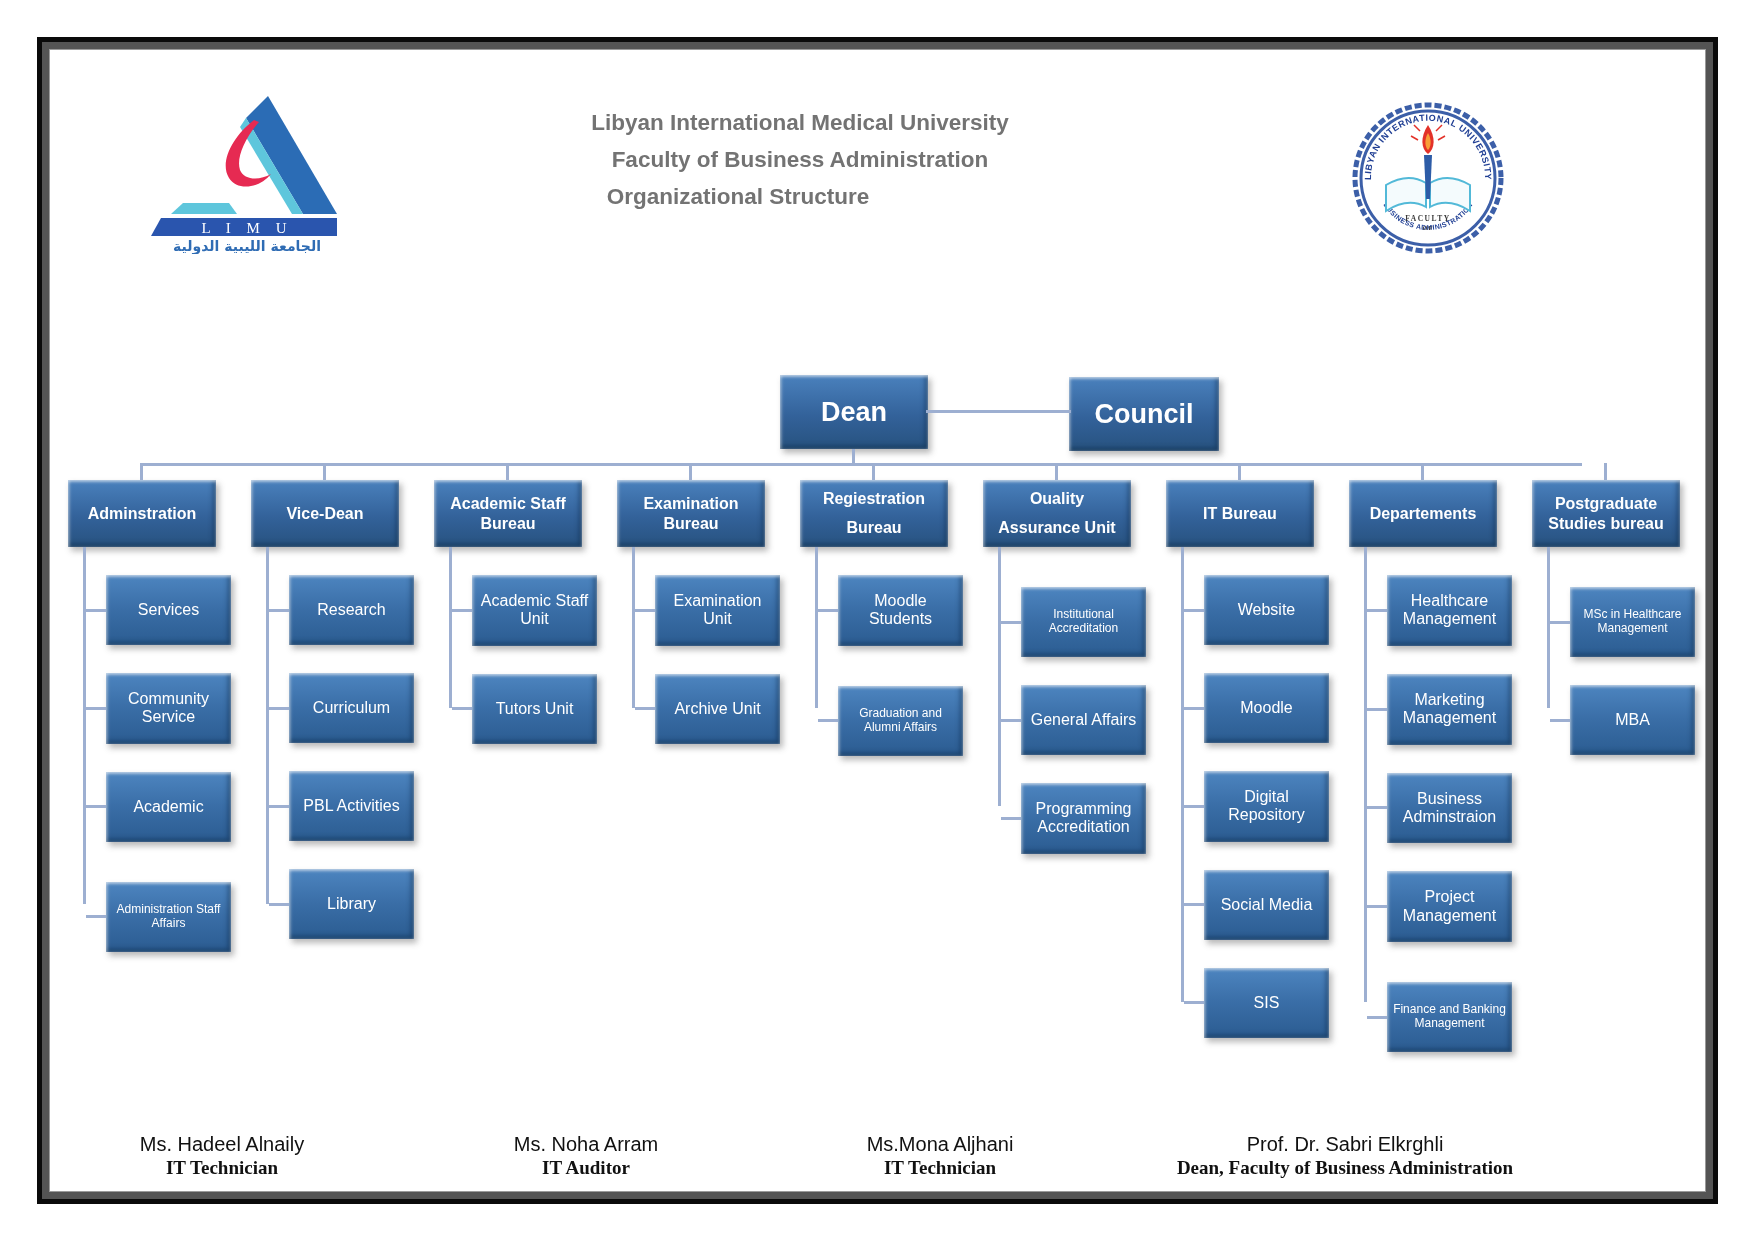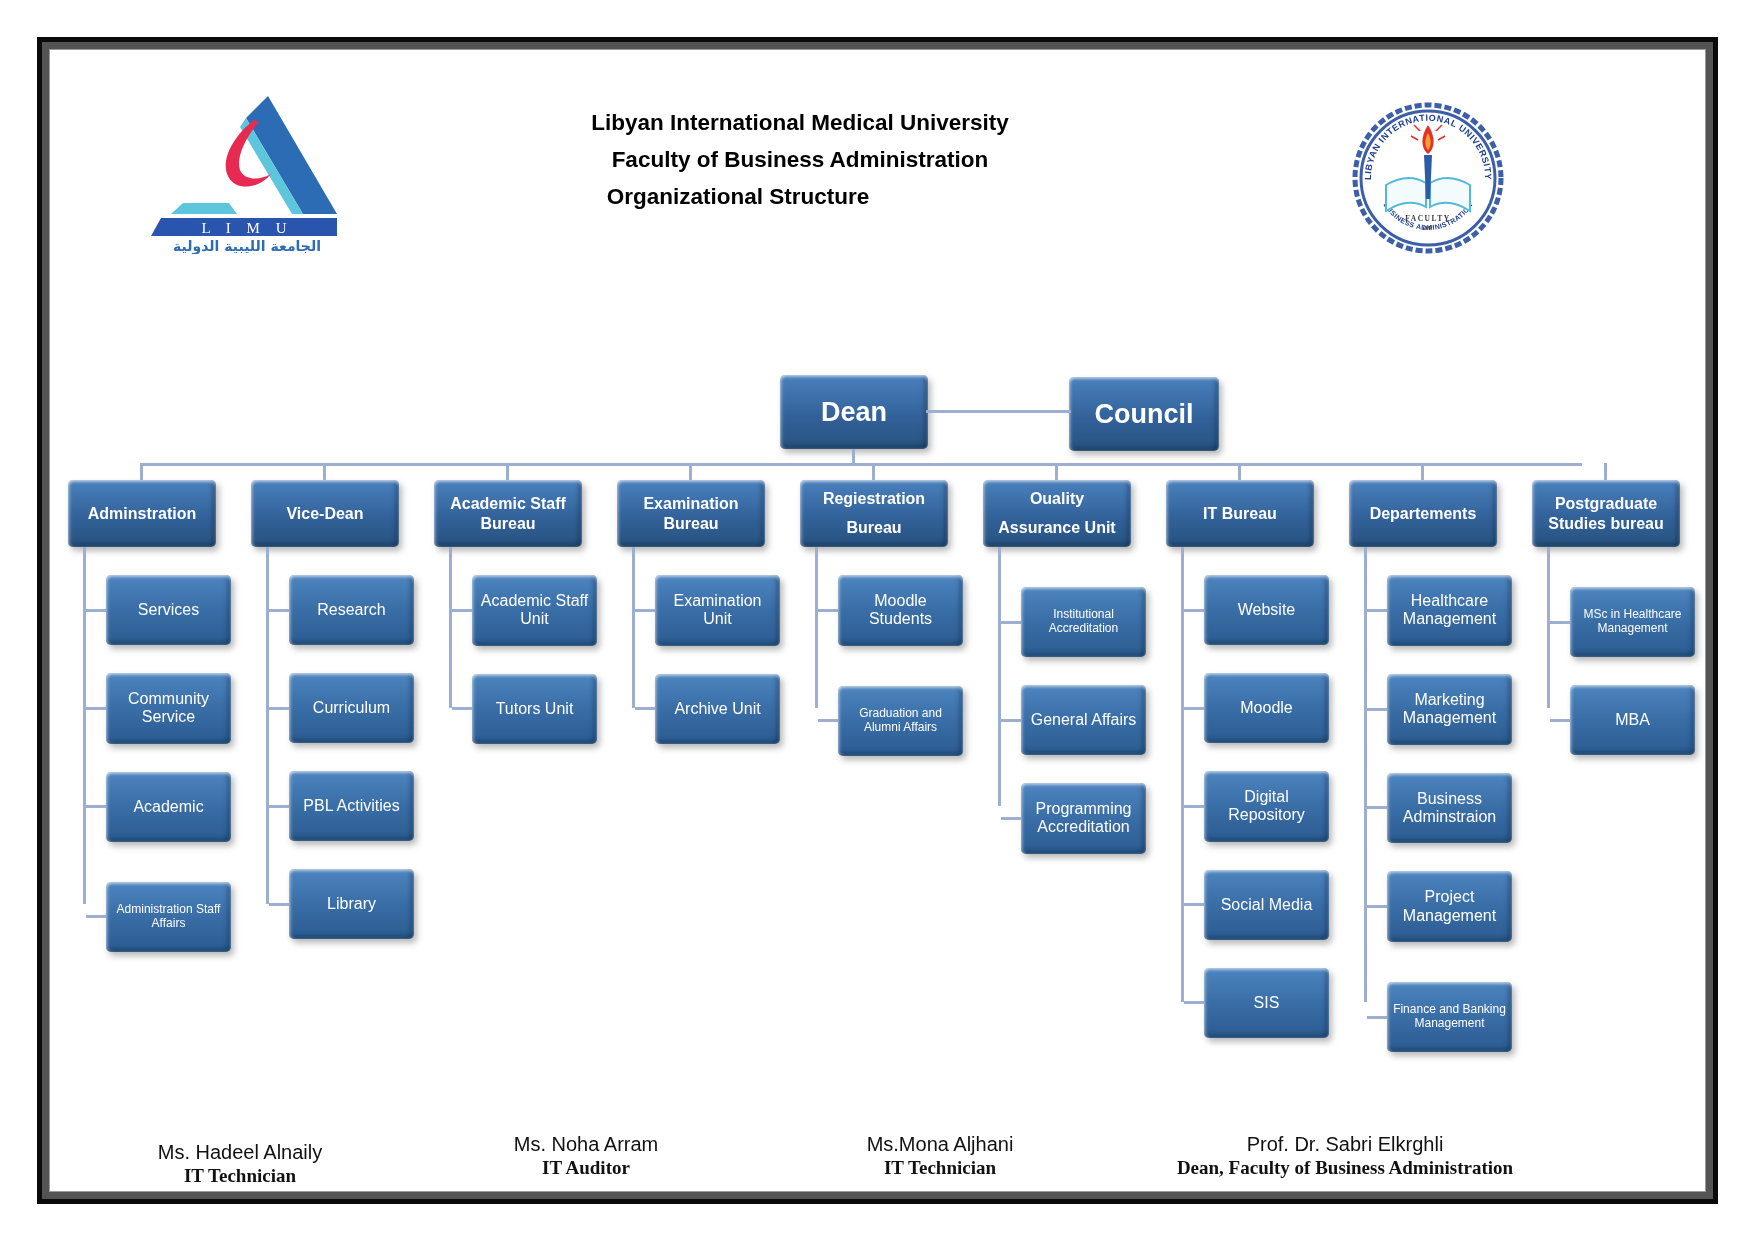--- a/index.html
+++ b/index.html
@@ -4,29 +4,29 @@
 <style>
   html,body{margin:0;padding:0;background:#fff;}
   .canvas{position:relative;width:1755px;height:1241px;background:#fff;
           font-family:"Liberation Sans",sans-serif;overflow:hidden;}
   
   .frame{position:absolute;inset:37px;border:5px solid #0a0a0a;
          box-shadow:inset 0 0 0 7px #545454, inset 0 0 0 8px #9a9a9a;pointer-events:none;}
 
   
   .titles{position:absolute;left:495px;top:104px;width:610px;text-align:center;
-          font-weight:bold;font-size:22.5px;line-height:37px;color:#000000;}
+          font-weight:bold;font-size:22.5px;line-height:37px;color:#737373;}
   .titles .shift{transform:translateX(-62px);}
 
   .limu-logo{position:absolute;left:148px;top:96px;width:190px;height:158px;}
   .seal{position:absolute;left:1348px;top:98px;width:160px;height:160px;}
 
   
   .node{box-sizing:border-box;display:flex;align-items:center;justify-content:center;
-        text-align:center;color:#fff;border-radius:5px;padding:17px 6px;
+        text-align:center;color:#fff;border-radius:0;padding:17px 6px;
         background:linear-gradient(180deg,#4d85c0 0%,#3a6ea7 48%,#2b5c91 100%);
         box-shadow:inset 0 2px 3px rgba(255,255,255,.55),
                    inset 2px 0 3px rgba(255,255,255,.30),
                    inset -3px -3px 5px rgba(5,30,60,.45),
                    3px 4px 6px rgba(70,70,70,.38);}
   .big{position:absolute;font-weight:bold;font-size:27px;
        background:linear-gradient(180deg,#4a81bd 0%,#33629a 55%,#27527f 100%);}
   #dean{left:780px;top:375px;width:148px;height:74px;}
   #council{left:1069px;top:377px;width:150px;height:74px;}
 
@@ -48,21 +48,21 @@
   .kid{position:relative;width:125px;min-height:70px;margin-left:38px;margin-bottom:28px;
        font-size:16px;line-height:1.15;}
   .kid::before{content:'';position:absolute;left:-20px;top:calc(50% - 1.5px);
                width:20px;height:3px;background:#9dafd1;}
   .kid.small{font-size:12px;margin-top:40px;}
 
   
   .sig{position:absolute;top:1133px;text-align:center;color:#111;}
   .sig-name{font-size:20px;}
   .sig-role{font-size:19px;font-family:"Liberation Serif",serif;font-weight:bold;margin-top:1px;}
-  #sig-0{left:90px;width:300px;margin-top:8px;} #sig-1{left:436px;width:300px;}
+  #sig-0{left:72px;width:300px;} #sig-1{left:436px;width:300px;}
   #sig-2{left:790px;width:300px;} #sig-3{left:1085px;width:520px;}
 
   .arabic{font-family:"DejaVu Sans",sans-serif;font-weight:bold;}
 </style>
 </head>
 <body>
 
 <div class="canvas">
 
   <svg class="limu-logo" viewBox="0 0 188 158">

